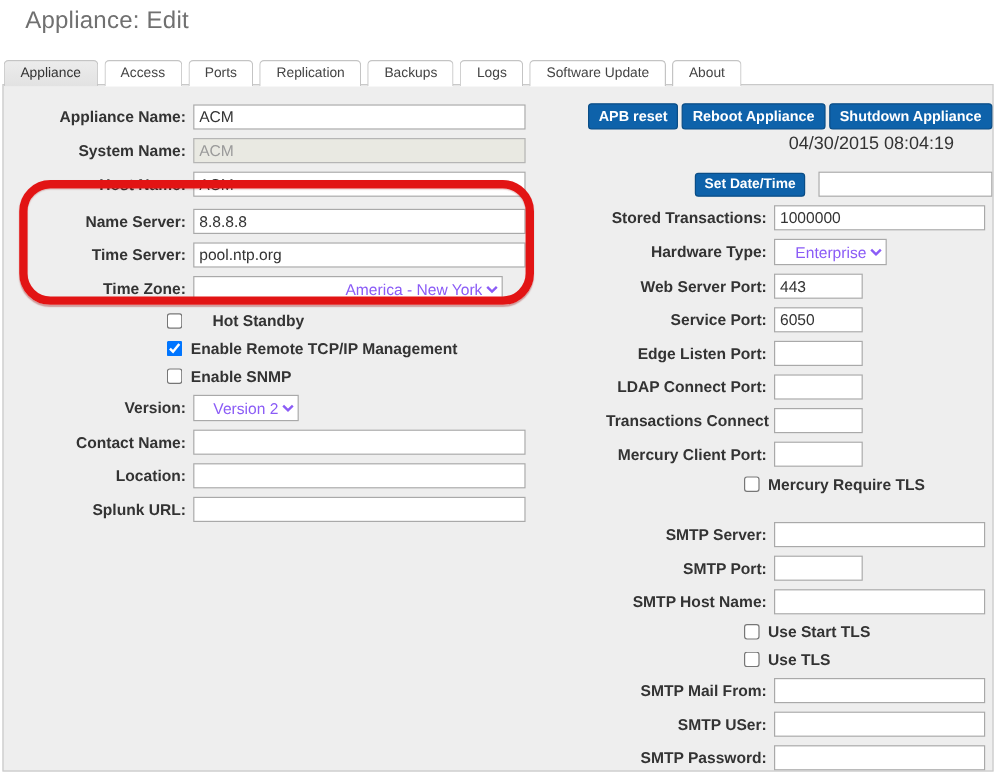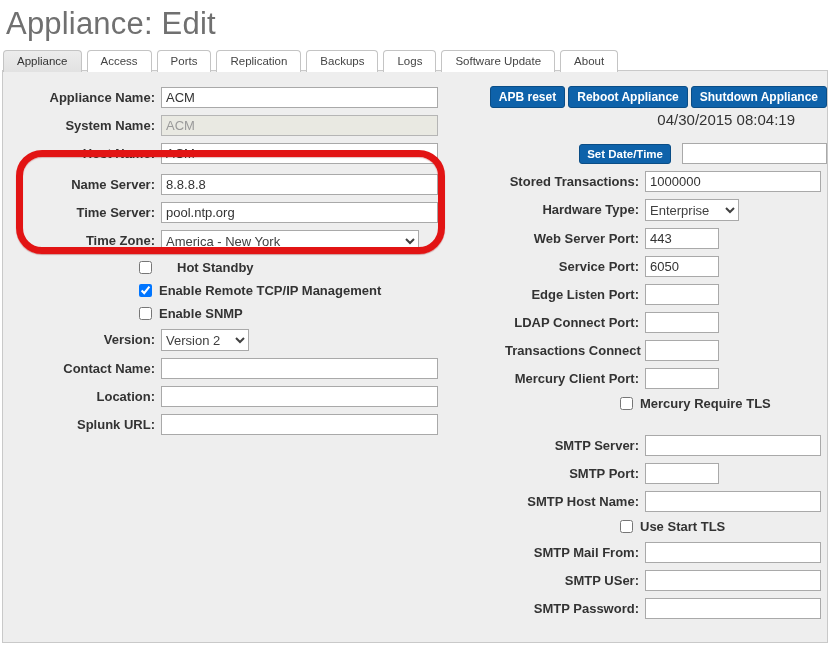--- a/index.html
+++ b/index.html
@@ -1,20 +1,20 @@
 <!DOCTYPE html>
 <html><head>
 <meta charset="utf-8">
 <style>
   * { margin:0; padding:0; box-sizing:border-box; }
   html,body { width:830px; height:649px; background:#ffffff; overflow:hidden;
               font-family:"Liberation Sans", sans-serif; }
   body { position:relative; }
 
-  .page-title { position:absolute; left:6px; top:6px; font-size:31px; font-weight:normal;
+  .page-title { position:absolute; left:21px; top:6px; font-size:20px; font-weight:normal;
                 color:#707070; letter-spacing:0.2px; }
 
   
   .tabbar { position:absolute; left:3px; top:47px; display:flex; align-items:flex-end; height:24px; z-index:2;text-align:center; }
   .tab { background:#ffffff; border:1px solid #c4c4c4; border-bottom:none;
          border-radius:4px 4px 0 0; padding:4px 13px 5px 13px; font-size:11.5px; color:#444;
          margin-right:5px; cursor:pointer; position:relative; top:1px; }
   .tab.active { background:linear-gradient(#ececec, #e2e2e2); color:#333; }
 
   
@@ -26,22 +26,22 @@
 
   .row { display:flex; align-items:center; margin-bottom:7px; }
   .lbl { font-weight:bold; font-size:13px; color:#333; text-align:right; flex:0 0 auto;
          margin-right:6px; line-height:20px; white-space:nowrap; }
   .lbl-l { width:142px; }
   .lbl-r { width:134px; }
 
   input[type=text] { border:1px solid #a9a9a9; background:#fff; height:21px; font-size:13px;
                      color:#333; padding:1px 4px; font-family:"Liberation Sans", sans-serif; }
   input[type=text]:disabled { background:#e9e9e2; color:#9a9a9a; border-color:#b5b5b5; }
-  select { border:1px solid #a9a9a9; background:#fff; height:22px; font-size:13px; color:#404040;
-           font-family:"Liberation Sans", sans-serif; }
+  select { border:1px solid #a9a9a9; background:#fff; height:22px; font-size:13px; color:#8b5cf6;
+           font-family:"Liberation Sans", sans-serif;text-align:right; }
 
   .w275 { width:277px; } .w258 { width:258px; } .w88 { width:88px; }
   .w166 { width:176px; } .w94 { width:94px; } .w72 { width:74px; } .w144 { width:145px; }
 
   .chk-row { display:flex; align-items:center; margin-bottom:8px; }
   .chk-row input { width:13px; height:13px; margin-right:7px; }
   .chk-lbl { font-weight:bold; font-size:13px; color:#333; white-space:nowrap; }
   .indent-l { margin-left:126px; }
   .indent-r { margin-left:115px; }
 
@@ -227,20 +227,24 @@
     <div class="row">
       <span class="lbl lbl-r">SMTP Host Name:</span>
       <input type="text" class="w166" value="" style="">
     </div>
 
     <div class="chk-row indent-r" style="margin-top:2px;">
       <input type="checkbox" style="">
       <span class="chk-lbl">Use Start TLS</span>
     </div>
 
+    <div class="chk-row indent-r">
+      <input type="checkbox" style="">
+      <span class="chk-lbl">Use TLS</span>
+    </div>
 
     <div class="row">
       <span class="lbl lbl-r">SMTP Mail From:</span>
       <input type="text" class="w166" value="" style="">
     </div>
 
     <div class="row">
       <span class="lbl lbl-r">SMTP USer:</span>
       <input type="text" class="w166" value="" style="">
     </div>

